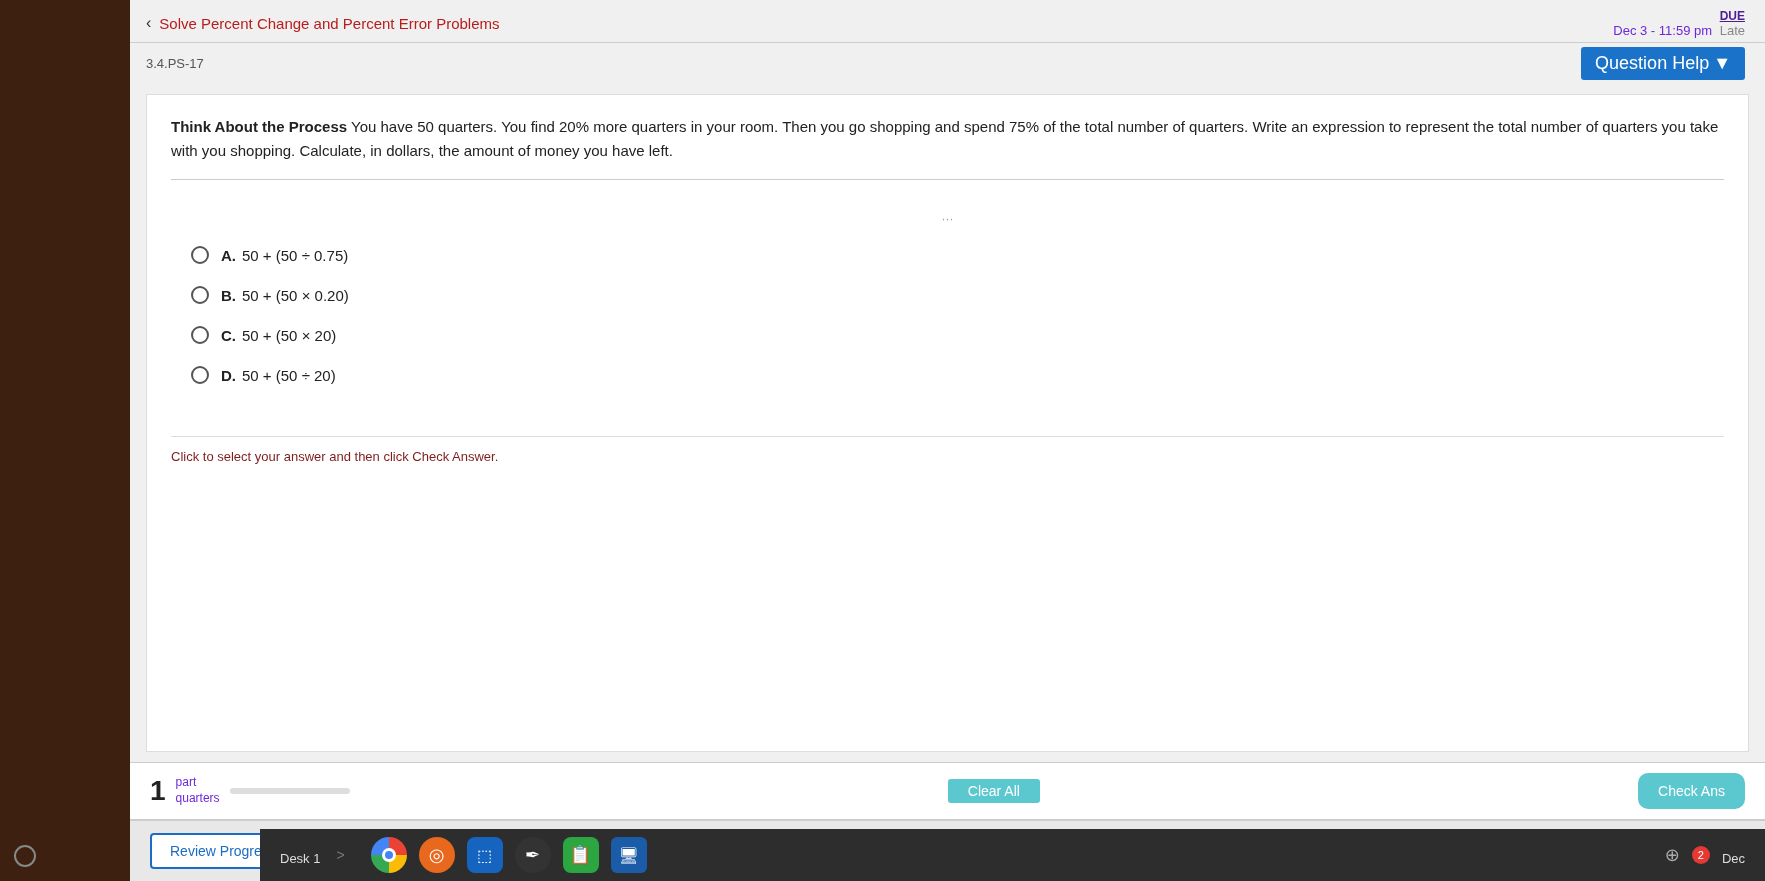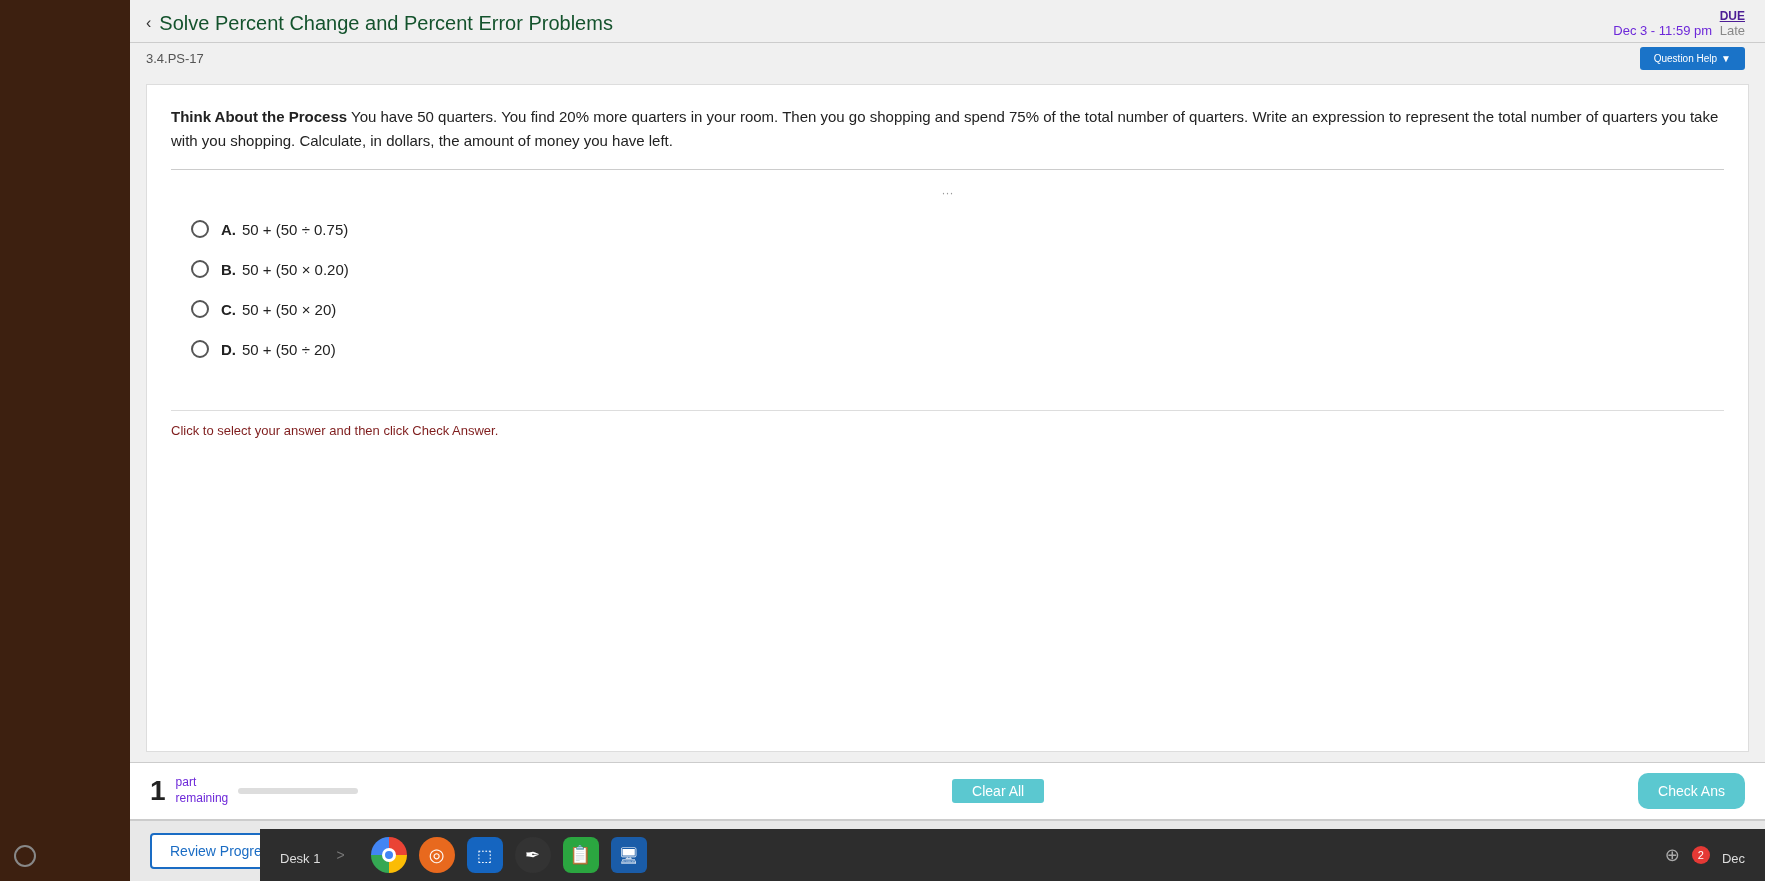--- a/index.html
+++ b/index.html
@@ -38,22 +38,22 @@
       gap: 8px;
     }
 
     .back-arrow {
       font-size: 16px;
       color: #333;
       cursor: pointer;
     }
 
     .assignment-title {
-      font-size: 20px;
-      color: #14532d;
+      font-size: 15px;
+      color: #b91c1c;
       font-weight: normal;
     }
 
     .due-info {
       text-align: right;
       font-size: 13px;
       color: #333;
     }
 
     .due-info .due-label {
@@ -83,42 +83,42 @@
     .problem-id {
       font-size: 13px;
       color: #555;
     }
 
     .question-help-btn {
       background: #1a73c8;
       color: white;
       border: none;
       padding: 6px 14px;
-      font-size: 10px;
+      font-size: 18px;
       border-radius: 3px;
       cursor: pointer;
       display: flex;
       align-items: center;
       gap: 4px;
     }
 
     .question-area {
       background: white;
       margin: 10px 16px;
       padding: 20px 24px;
       flex: 1;
       border: 1px solid #ddd;
       overflow-y: auto;
     }
 
     .question-text {
       font-size: 15px;
       line-height: 1.6;
       color: #222;
-      margin-bottom: 16px;
+      margin-bottom: 32px;
       border-bottom: 1px solid #ccc;
       padding-bottom: 16px;
     }
 
     .question-text .bold {
       font-weight: bold;
     }
 
     .ellipsis-line {
       text-align: center;
@@ -417,21 +417,21 @@
     </div>
 
     <div class="instruction-text">Click to select your answer and then click Check Answer.</div>
   </div>
 
   <div class="bottom-bar">
     <div class="parts-remaining">
       <span class="parts-number">1</span>
       <div>
         <div class="parts-text">part</div>
-        <div class="parts-text">remaining</div>
+        <div class="parts-text">quarters</div>
       </div>
       <div class="parts-bar"></div>
     </div>
     <button class="clear-all-btn">Clear All</button>
     <button class="check-answer-btn">Check Ans</button>
   </div>
 
   <div class="footer-bar">
     <button class="review-progress-btn">Review Progress</button>
     <div class="navigation-area">

